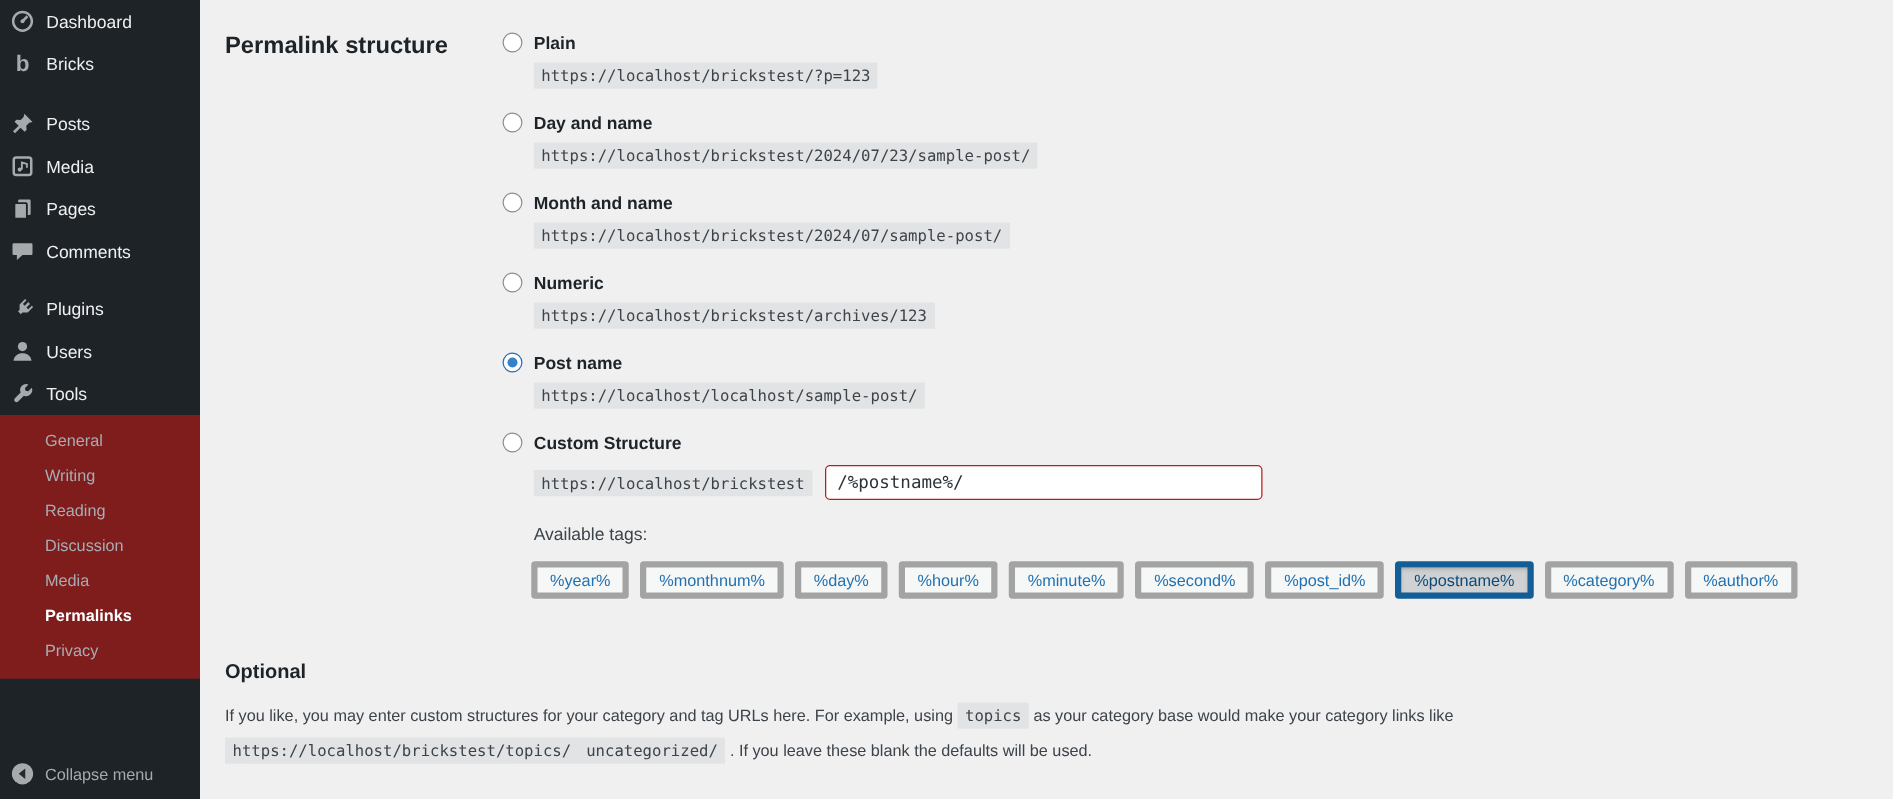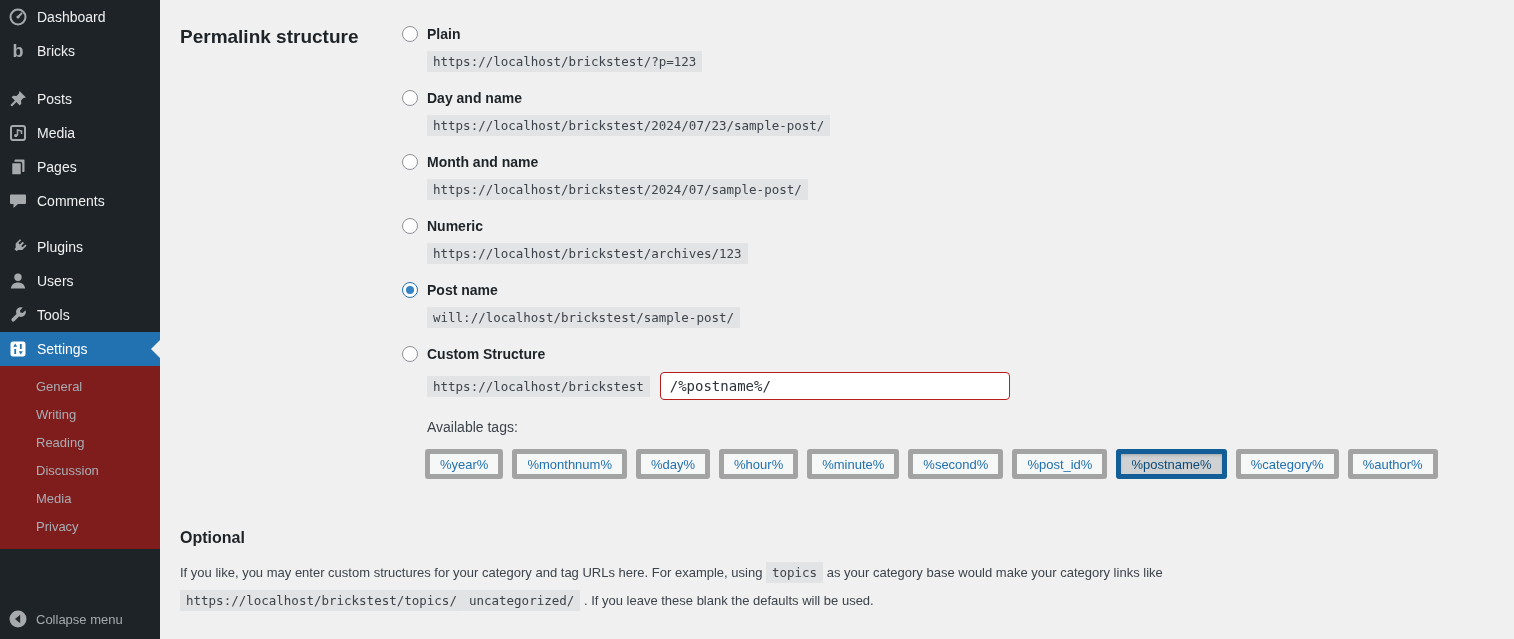--- a/index.html
+++ b/index.html
@@ -182,36 +182,28 @@
         <span>Users</span>
       </div>
       <div class="menu-item">
         <span class="icon">
           <svg viewBox="0 0 20 20" width="20" height="20" fill="currentColor">
             <path d="M17.4 5.2a4.8 4.8 0 0 1-6.3 6.3l-4.6 4.6a1.8 1.8 0 1 1-2.6-2.6l4.6-4.6a4.8 4.8 0 0 1 6.3-6.3L12 5.4l.4 2.2 2.2.4z"></path>
           </svg>
         </span>
         <span>Tools</span>
       </div>
-      <div class="menu-item is-active">
-        <span class="icon">
-          <svg viewBox="0 0 20 20" width="20" height="20">
-            <rect x="2.5" y="2.5" width="15" height="15" rx="2.5" fill="currentColor"></rect>
-            <path d="M6.3 10h1.8v5H6.3zM7.2 4.6l2 3.2h-4zM11.9 5h1.8v5h-1.8zM12.8 15.4l-2-3.2h4z" fill="#2271b1"></path>
-          </svg>
-        </span>
-        <span>Settings</span>
-      </div>
   </div>
   <div class="submenu">
     <div class="submenu-item">General</div>
       <div class="submenu-item">Writing</div>
       <div class="submenu-item">Reading</div>
       <div class="submenu-item">Discussion</div>
       <div class="submenu-item">Media</div>
+      <div class="submenu-item is-current">Permalinks</div>
       <div class="submenu-item">Privacy</div>
   </div>
   <div class="collapse-btn">
     <span class="icon">
       <svg viewBox="0 0 20 20" width="20" height="20">
           <circle cx="10" cy="10" r="8.5" fill="#a7aaad"></circle>
           <path d="M12.2 5.8L7 10l5.2 4.2z" fill="#23282d"></path>
         </svg>
     </span>
     <span>Collapse menu</span>
@@ -261,21 +253,21 @@
             <code>https://localhost/brickstest/archives/123</code>
           </div>
 
         </div>
         <div class="option">
           <div class="option-head">
             <span class="radio checked"></span>
             <span class="option-label">Post name</span>
           </div>
           <div class="example">
-            <code>will://localhost/brickstest/sample-post/</code>
+            <code>https://localhost/localhost/sample-post/</code>
           </div>
 
         </div>
         <div class="option">
           <div class="option-head">
             <span class="radio"></span>
             <span class="option-label">Custom Structure</span>
           </div>
 
           <div class="custom-row">

